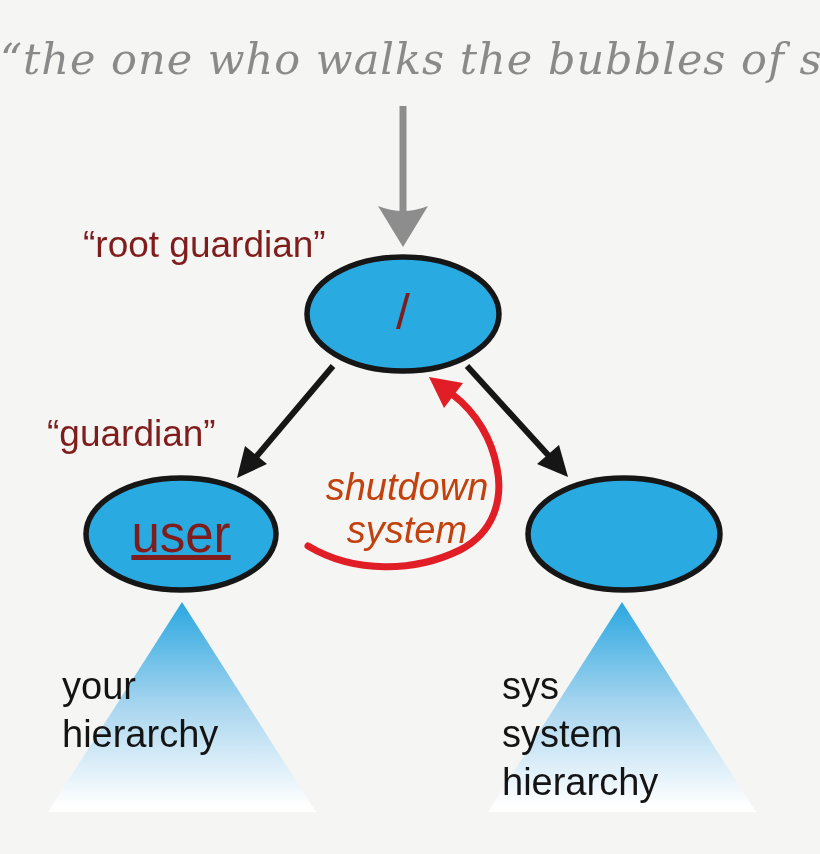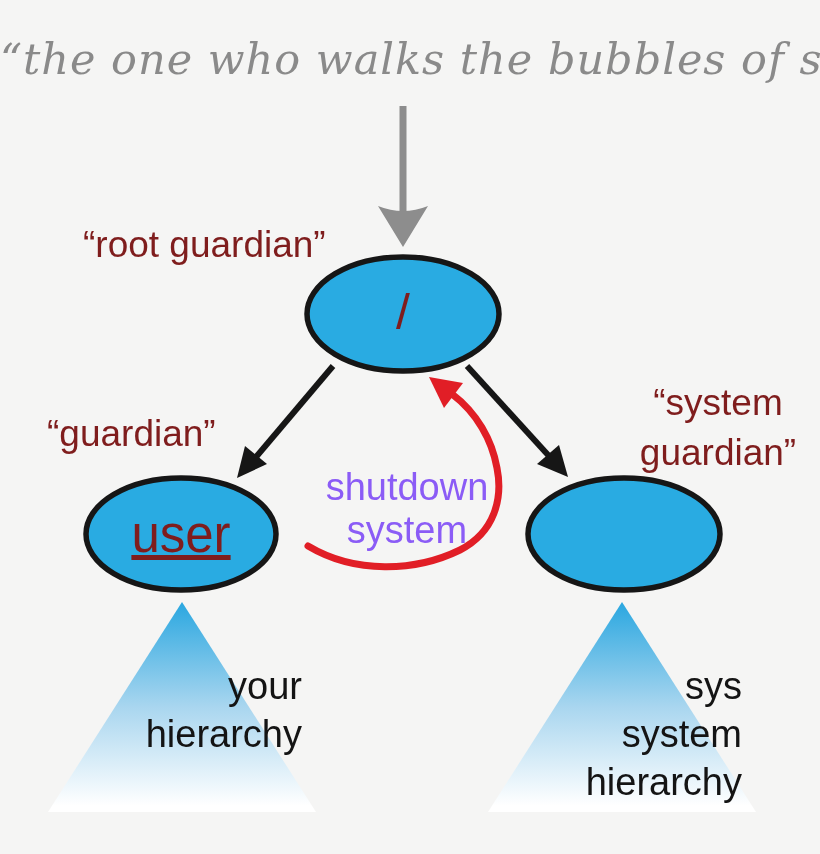--- a/index.html
+++ b/index.html
@@ -32,28 +32,29 @@
     left: 624px; top: 378px; width: 188px;
     text-align: center; font-size: 37px; line-height: 50px;
   }
   .node-label { text-align: center; }
   .slash  { left: 303px; top: 283px; width: 200px; font-size: 50px; }
   .user-label   { left: 81px;  top: 505px; width: 200px; font-size: 51px; text-decoration: underline; }
   .system-label { left: 524px; top: 505px; width: 200px; font-size: 51px; }
   .shutdown {
     left: 305px; top: 466px; width: 204px;
     text-align: center;
+    font-style: italic;
     font-size: 38px;
     line-height: 43px;
-    color: #8b5cf6;
+    color: #c2410c;
   }
   .tri-text {
     position: absolute;
     width: 240px;
-    text-align: right;
+    text-align: left;
     font-size: 38px;
     line-height: 48px;
     color: #141414;
   }
   .tri-text.left  { left: 62px;  top: 662px; }
   .tri-text.right { left: 502px; top: 662px; }
 </style>
 </head>
 <body>
 
@@ -85,24 +86,20 @@
 
     <ellipse cx="403" cy="314" rx="96" ry="57" stroke="#161616" stroke-width="5.5" fill="#29abe2"></ellipse>
     <ellipse cx="181" cy="534" rx="95" ry="56" stroke="#161616" stroke-width="5.5" fill="#29abe2"></ellipse>
     <ellipse cx="624" cy="534" rx="96" ry="56" stroke="#161616" stroke-width="5.5" fill="#29abe2"></ellipse>
   </svg>
 
   <div class="txt quote">“the one who walks the bubbles of space-time”</div>
 
   <div class="txt root-guardian">“root guardian”</div>
   <div class="txt guardian">“guardian”</div>
-  <div class="txt system-guardian">
-    <div>“system</div>
-    <div>guardian”</div>
-  </div>
 
   <div class="txt node-label slash">/</div>
   <div class="txt node-label user-label">user</div>
 
   <div class="txt shutdown">
     <div>shutdown</div>
     <div>system</div>
   </div>
 
   <div class="tri-text left">

